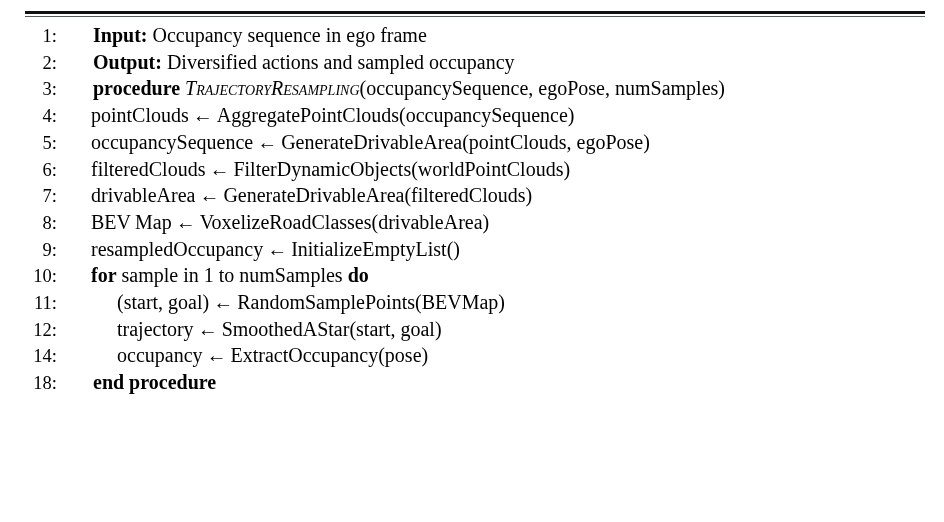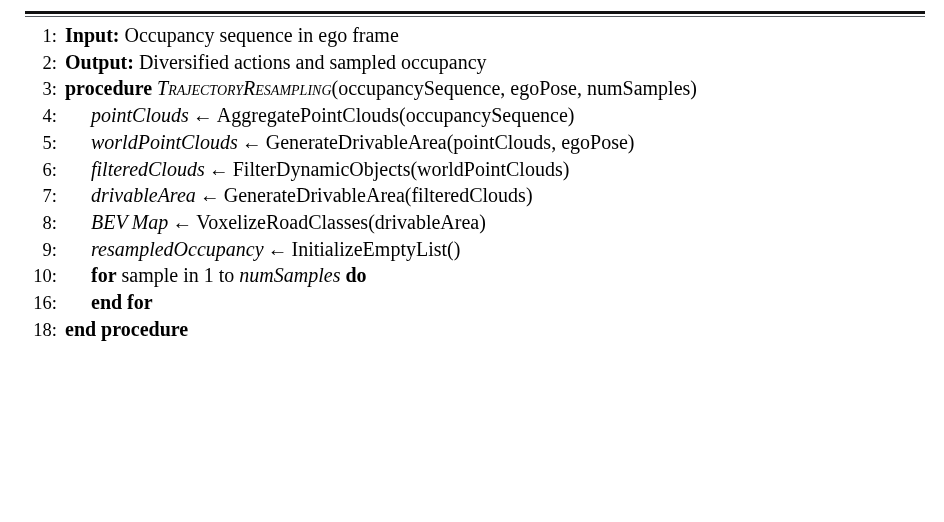--- a/index.html
+++ b/index.html
@@ -62,26 +62,26 @@
     font-size: 18.5px;
     padding-right: 8px;
     box-sizing: border-box;
   }
 
   .code {
     flex: 1 1 auto;
   }
 
   
-  .ind0 { padding-left: 0px; }
+  .ind0 { padding-left: 0px; margin-left: 28px; }
   .ind1 { padding-left: 26px; }
   .ind2 { padding-left: 52px; }
 
   .kw   { font-weight: bold; }
-  .var  { font-style: italic; font-family: "Liberation Serif","DejaVu Serif",serif; }
+  .var  { font-family: "Liberation Serif","DejaVu Serif",serif; }
   .sc   { font-variant: small-caps; font-style: italic; }
   .arrow{ padding: 0 4px; }
   .thin { display: inline-block; width: 4px; }
 </style>
 </head>
 <body>
 
 <div class="algorithm-box">
 
   <div class="rule-top"></div>
@@ -106,21 +106,21 @@
       <span class="code ind0"><span class="kw">procedure</span> <span class="sc">TrajectoryResampling</span><span>(occupancySequence, egoPose, numSamples)</span></span>
     </div>
 
     <div class="alg-line">
       <span class="lineno">4:</span>
       <span class="code ind1"><span class="var">pointClouds</span><span class="arrow">←</span><span>AggregatePointClouds(occupancySequence)</span></span>
     </div>
 
     <div class="alg-line">
       <span class="lineno">5:</span>
-      <span class="code ind1"><span class="var">worldPointClouds</span><span class="arrow">←</span><span>GenerateDrivableArea(pointClouds, egoPose)</span></span>
+      <span class="code ind1"><span class="var">occupancySequence</span><span class="arrow">←</span><span>GenerateDrivableArea(pointClouds, egoPose)</span></span>
     </div>
 
     <div class="alg-line">
       <span class="lineno">6:</span>
       <span class="code ind1"><span class="var">filteredClouds</span><span class="arrow">←</span><span>FilterDynamicObjects(worldPointClouds)</span></span>
     </div>
 
     <div class="alg-line">
       <span class="lineno">7:</span>
       <span class="code ind1"><span class="var">drivableArea</span><span class="arrow">←</span><span>GenerateDrivableArea(filteredClouds)</span></span>
@@ -134,29 +134,37 @@
     <div class="alg-line">
       <span class="lineno">9:</span>
       <span class="code ind1"><span class="var">resampledOccupancy</span><span class="arrow">←</span><span>InitializeEmptyList()</span></span>
     </div>
 
     <div class="alg-line">
       <span class="lineno">10:</span>
       <span class="code ind1"><span class="kw">for</span> <span>sample in 1 to</span> <span class="var">numSamples</span> <span class="kw">do</span></span>
     </div>
 
+    <div class="alg-line">
+      <span class="lineno">11:</span>
+      <span class="code ind2"><span class="var">(start, goal)</span><span class="arrow">←</span><span>RandomSamplePoints(BEVMap)</span></span>
+    </div>
 
-
-
+    <div class="alg-line">
+      <span class="lineno">12:</span>
+      <span class="code ind2"><span class="var">trajectory</span><span class="arrow">←</span><span>SmoothedAStar(start, goal)</span></span>
+    </div>
 
 
     <div class="alg-line">
-      <span class="lineno">16:</span>
-      <span class="code ind1"><span class="kw">end for</span></span>
+      <span class="lineno">14:</span>
+      <span class="code ind2"><span class="var">occupancy</span><span class="arrow">←</span><span>ExtractOccupancy(pose)</span></span>
     </div>
+
+
 
 
     <div class="alg-line">
       <span class="lineno">18:</span>
       <span class="code ind0"><span class="kw">end procedure</span></span>
     </div>
 
   </div>
 
 </div>

